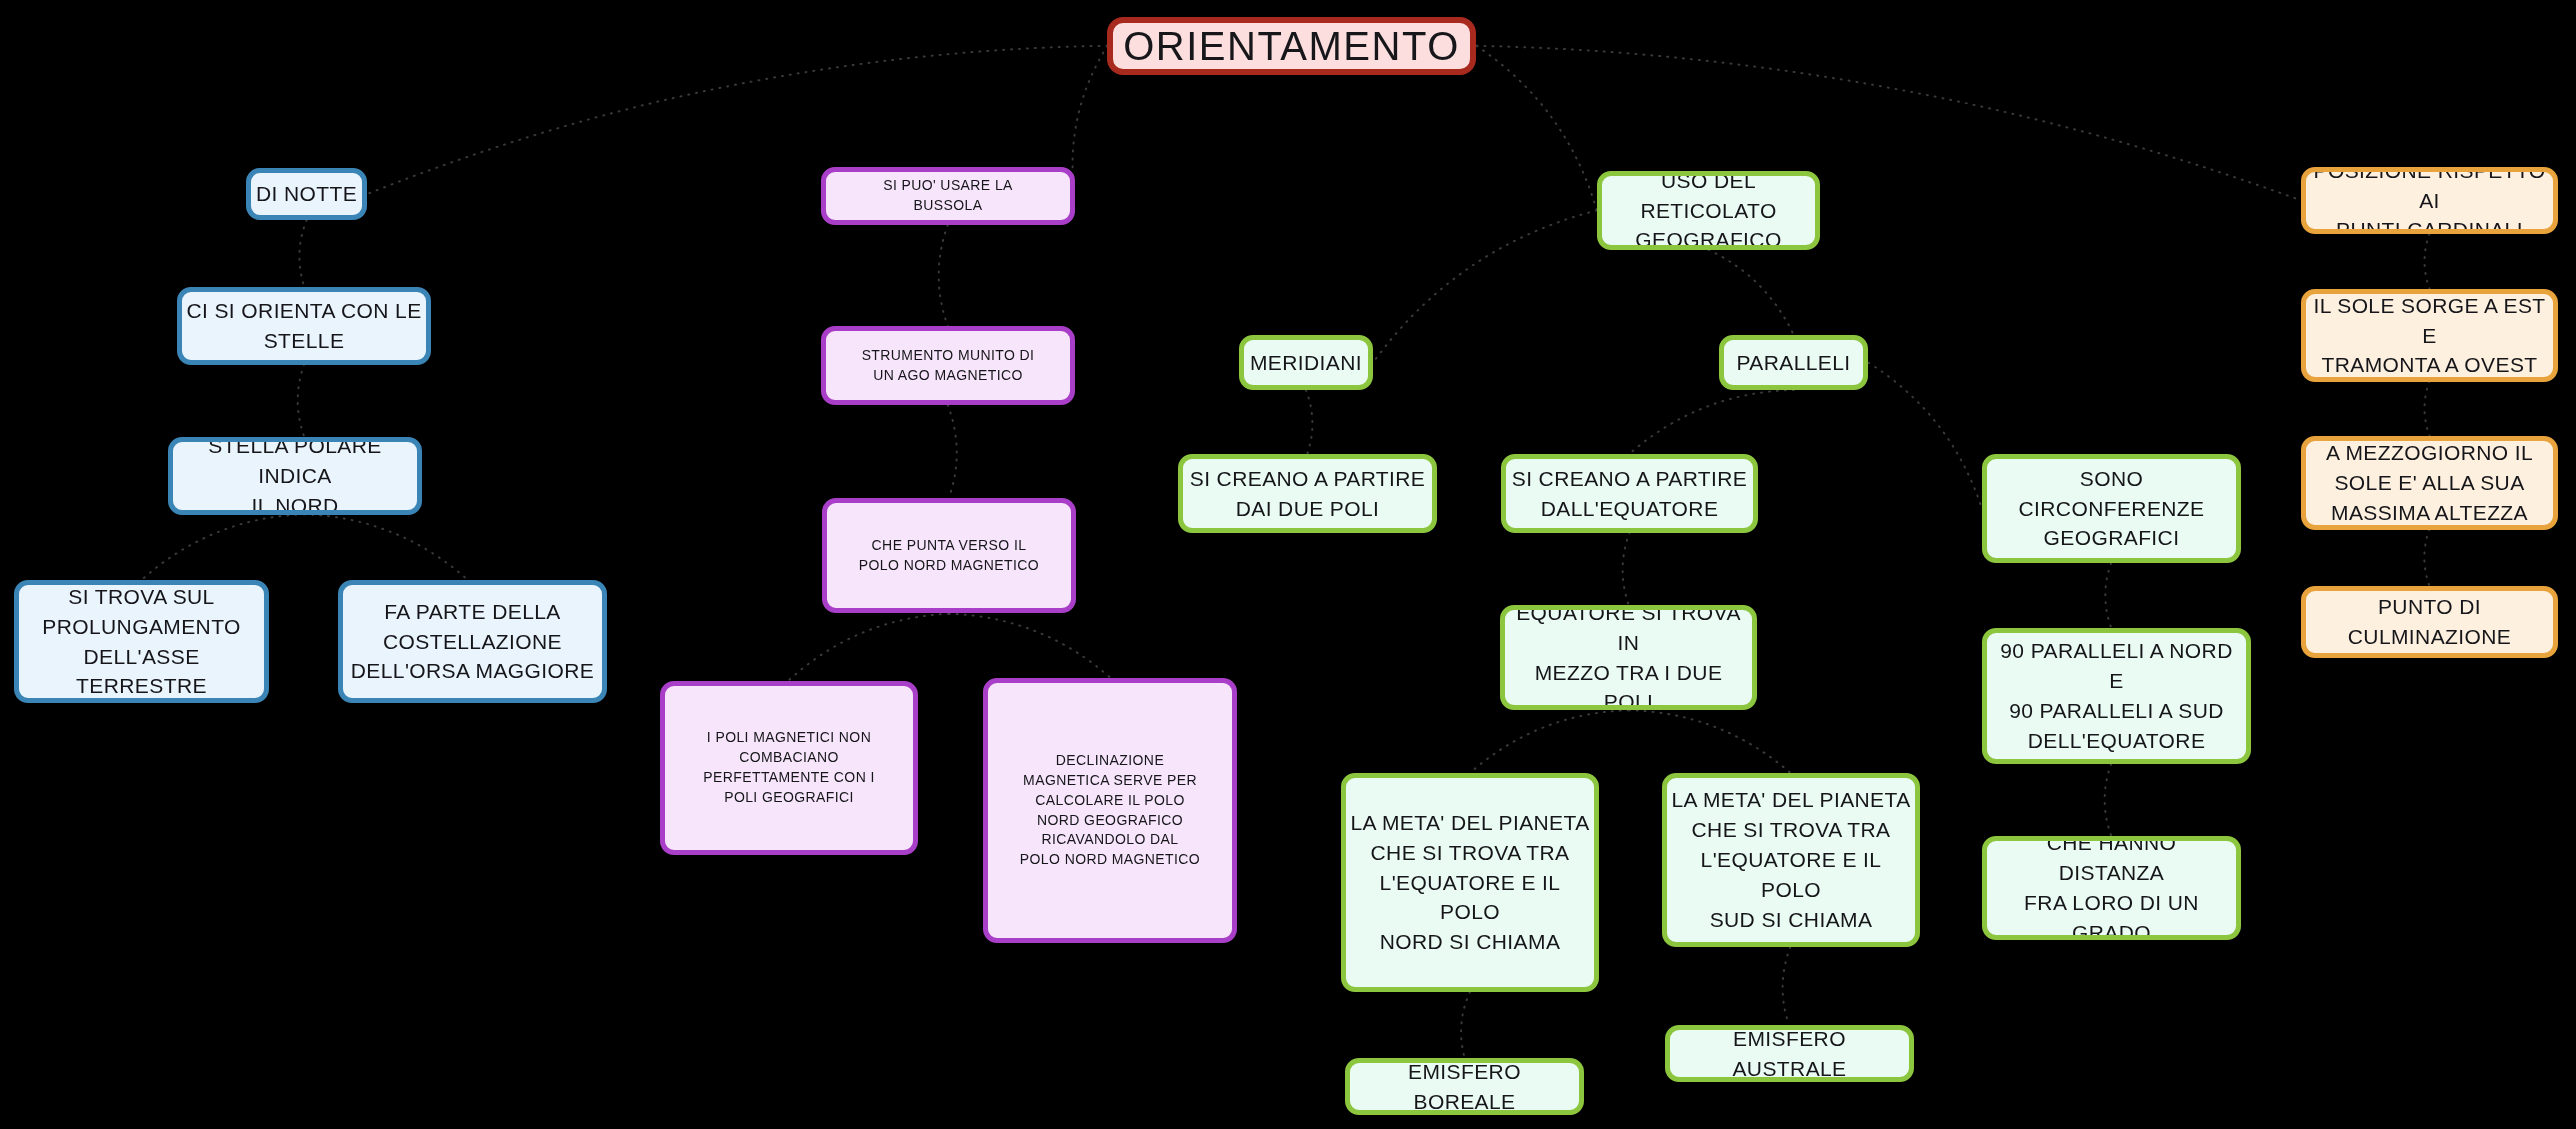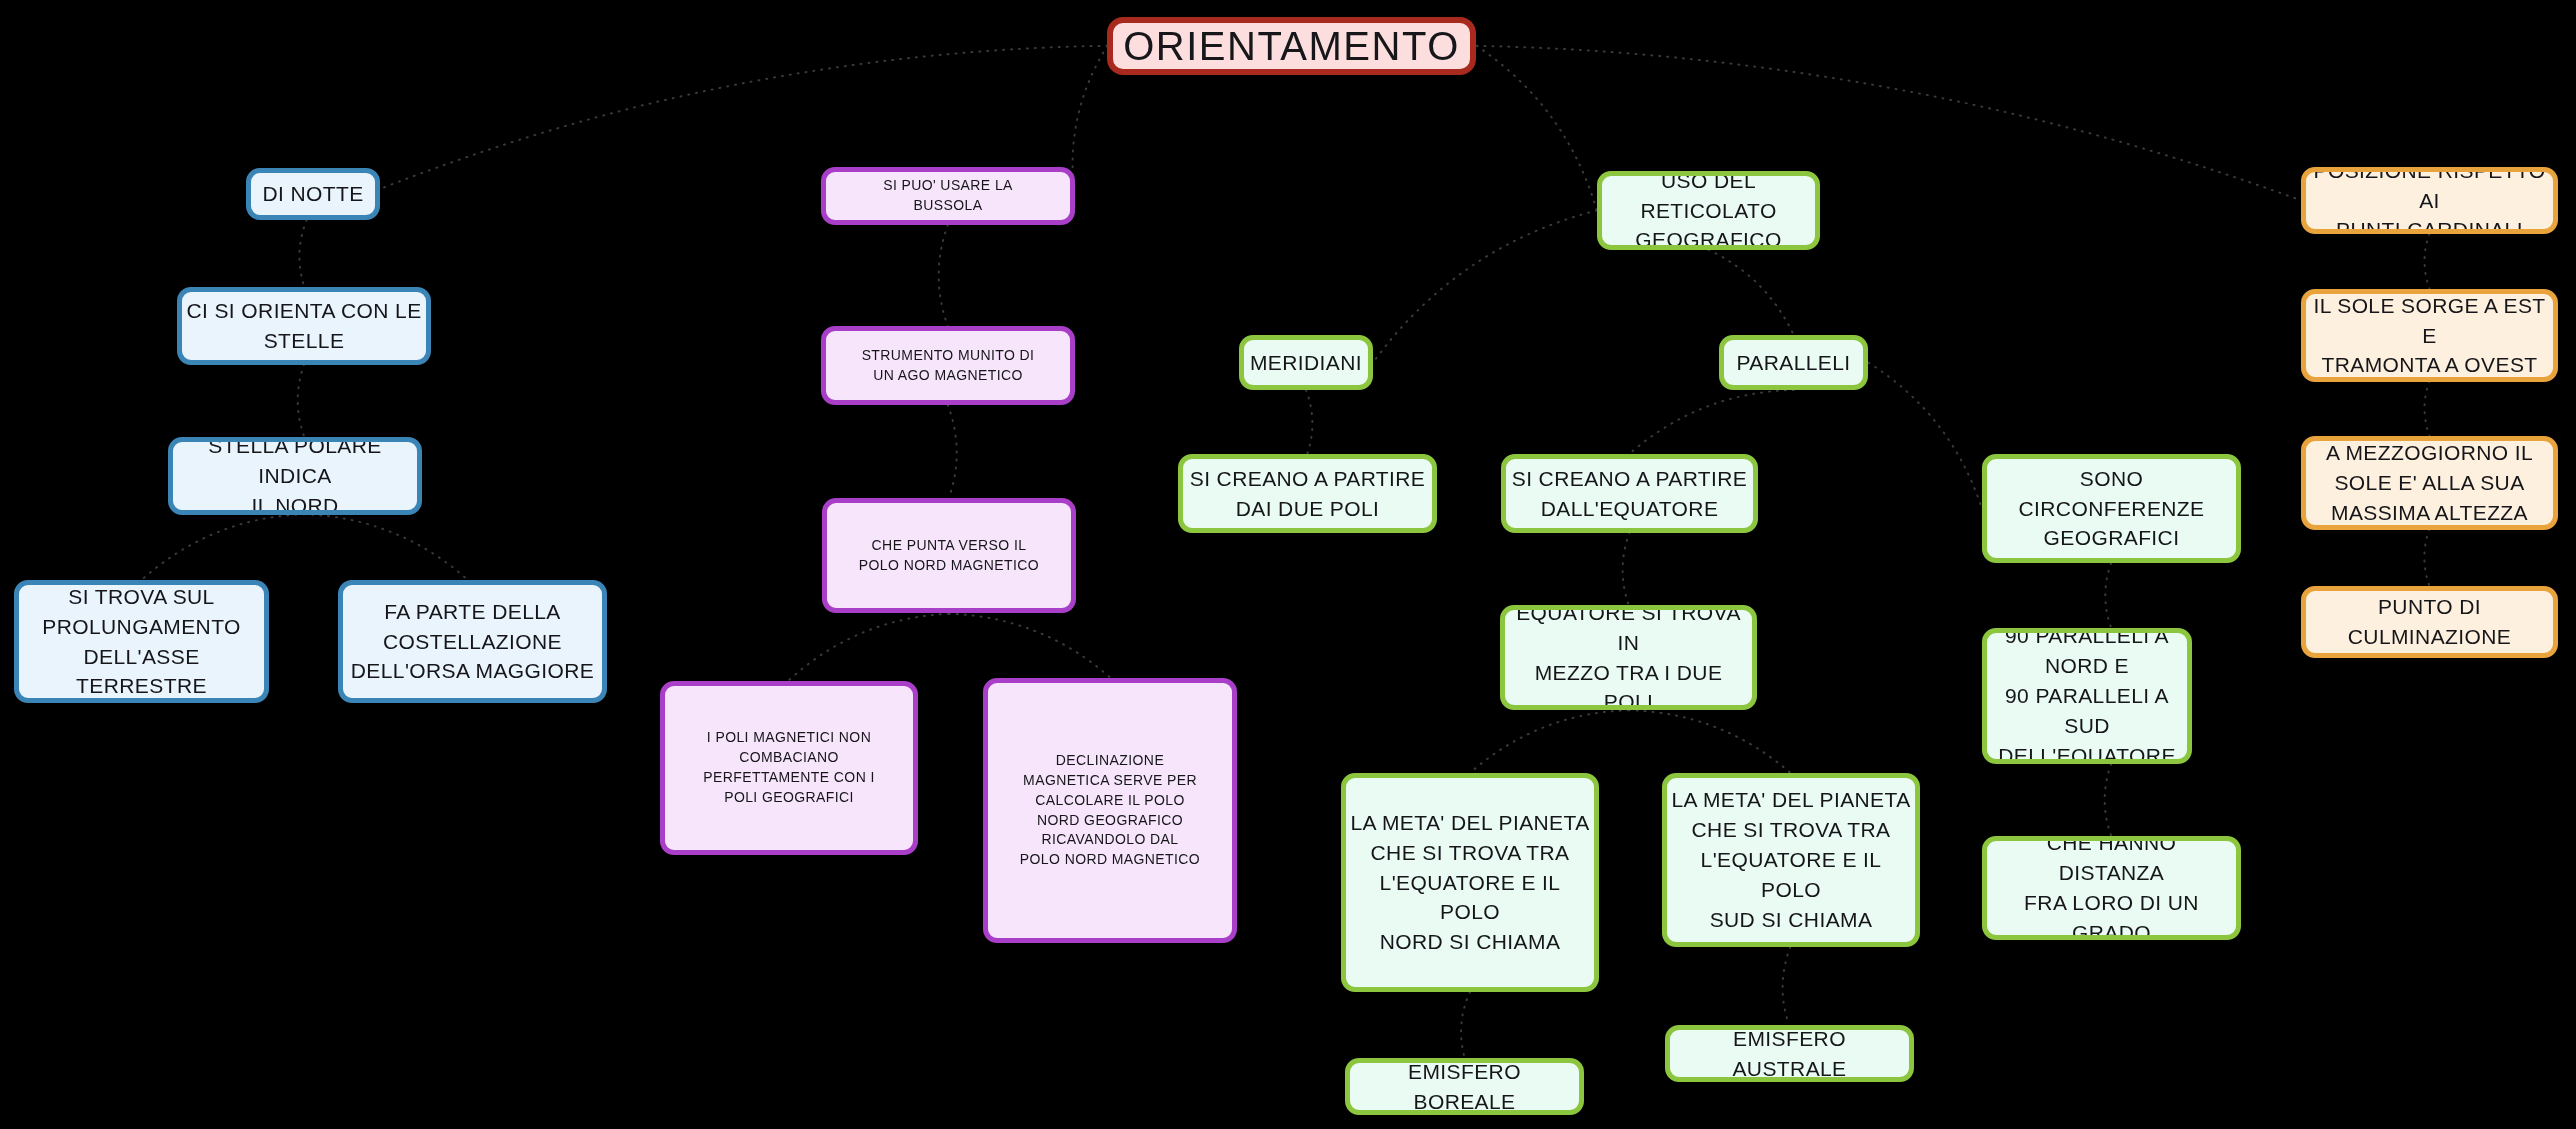--- a/index.html
+++ b/index.html
@@ -109,21 +109,21 @@
       <path d="M 1477.5 997 Q 1462.87 1029.01 1472 1063" fill="none" stroke="#3a3a3a" stroke-width="2" stroke-dasharray="1 7" stroke-linecap="round"></path>
       <path d="M 1799.5 952 Q 1784.71 990.73 1798 1030" fill="none" stroke="#3a3a3a" stroke-width="2" stroke-dasharray="1 7" stroke-linecap="round"></path>
       <path d="M 2442 235 Q 2432.1 262.5 2442 290" fill="none" stroke="#3a3a3a" stroke-width="2" stroke-dasharray="1 7" stroke-linecap="round"></path>
       <path d="M 2442 383 Q 2432.1 410.5 2442 438" fill="none" stroke="#3a3a3a" stroke-width="2" stroke-dasharray="1 7" stroke-linecap="round"></path>
       <path d="M 2442 532 Q 2431.74 560.5 2442 589" fill="none" stroke="#3a3a3a" stroke-width="2" stroke-dasharray="1 7" stroke-linecap="round"></path>
     </svg>
   <div id="nodes-layer">
       <div class="node root" style="left: 1107px; top: 17px; width: 369px; height: 58px;">
         <span class="txt">ORIENTAMENTO</span>
       </div>
-      <div class="node blue" style="left: 246px; top: 168px; width: 134px; height: 52px;">
+      <div class="node blue" style="left: 246px; top: 168px; width: 121px; height: 52px;">
         <span class="txt">DI NOTTE</span>
       </div>
       <div class="node blue" style="left: 177px; top: 287px; width: 254px; height: 78px;">
         <span class="txt">CI SI ORIENTA CON LE
 STELLE</span>
       </div>
       <div class="node blue" style="left: 168px; top: 437px; width: 254px; height: 78px;">
         <span class="txt">STELLA POLARE INDICA
 IL NORD</span>
       </div>
@@ -182,21 +182,21 @@
 DALL'EQUATORE</span>
       </div>
       <div class="node green" style="left: 1982px; top: 454px; width: 259px; height: 109px;">
         <span class="txt">SONO CIRCONFERENZE
 GEOGRAFICI</span>
       </div>
       <div class="node green" style="left: 1500px; top: 605px; width: 257px; height: 105px;">
         <span class="txt">EQUATORE SI TROVA IN
 MEZZO TRA I DUE POLI</span>
       </div>
-      <div class="node green" style="left: 1982px; top: 628px; width: 210px; height: 136px;">
+      <div class="node green" style="left: 1982px; top: 628px; width: 269px; height: 136px;">
         <span class="txt">90 PARALLELI A NORD E
 90 PARALLELI A SUD
 DELL'EQUATORE</span>
       </div>
       <div class="node green" style="left: 1341px; top: 773px; width: 258px; height: 219px;">
         <span class="txt">LA META' DEL PIANETA
 CHE SI TROVA TRA
 L'EQUATORE E IL POLO
 NORD SI CHIAMA</span>
       </div>

